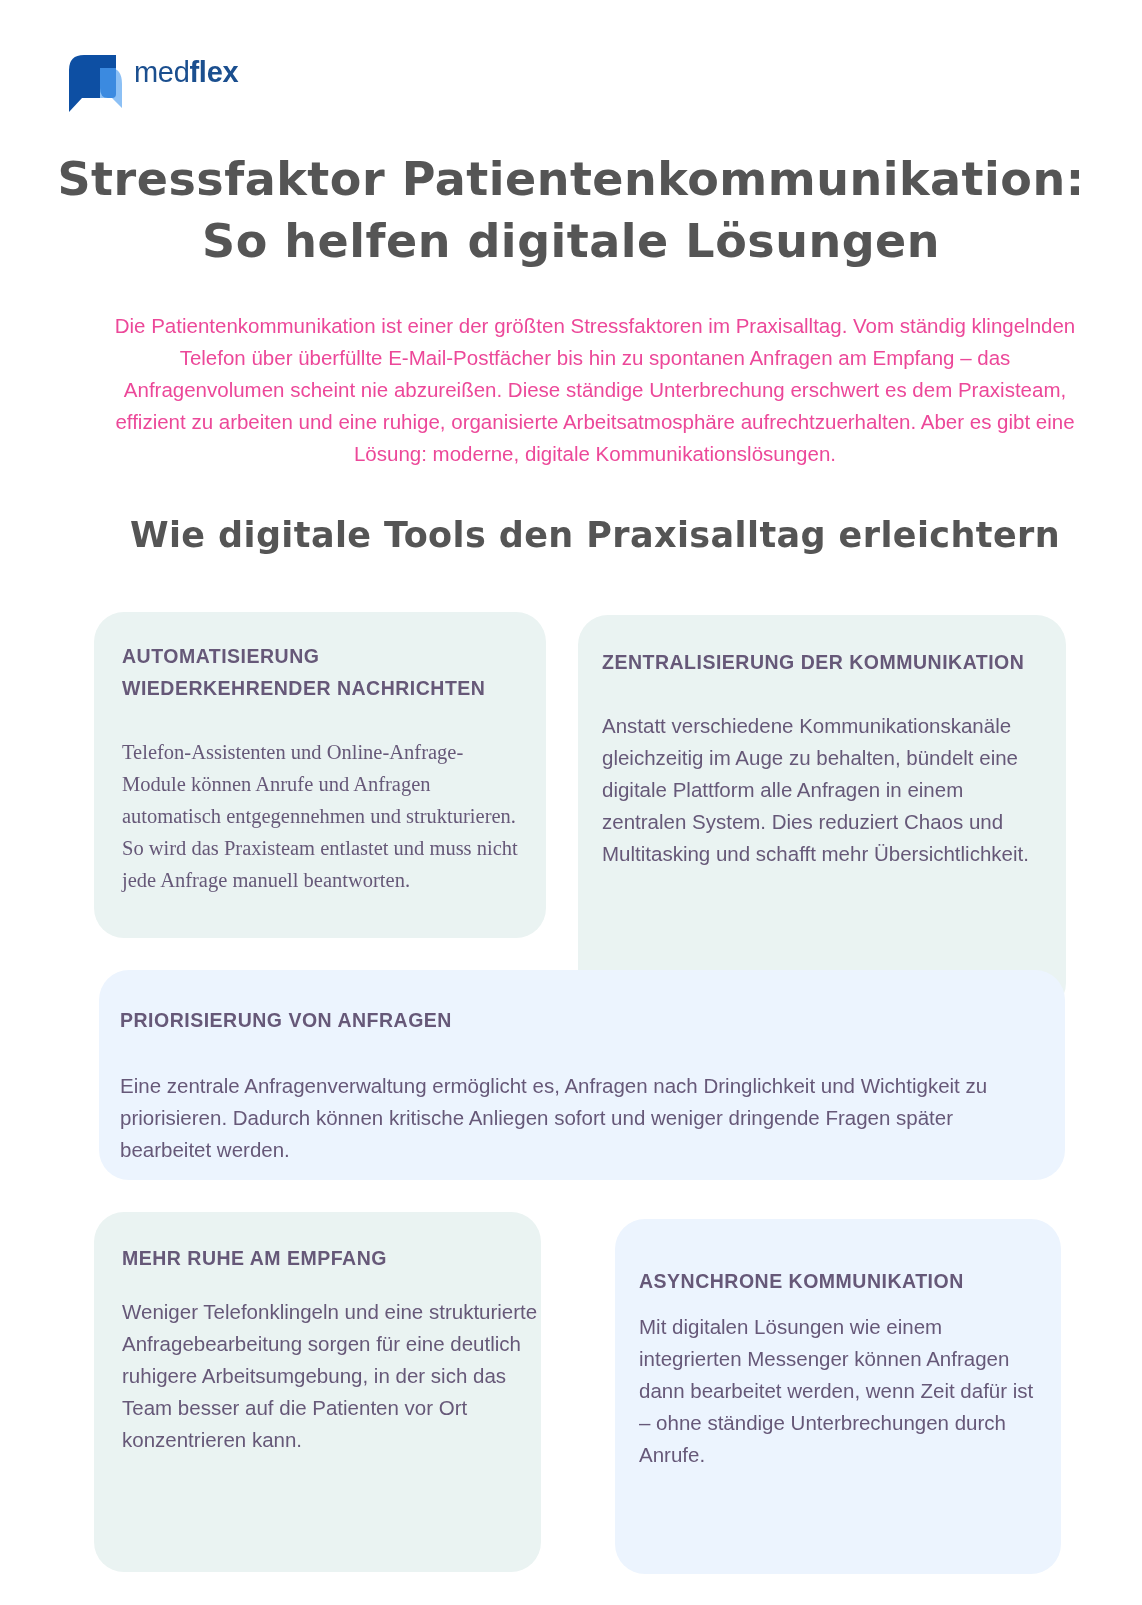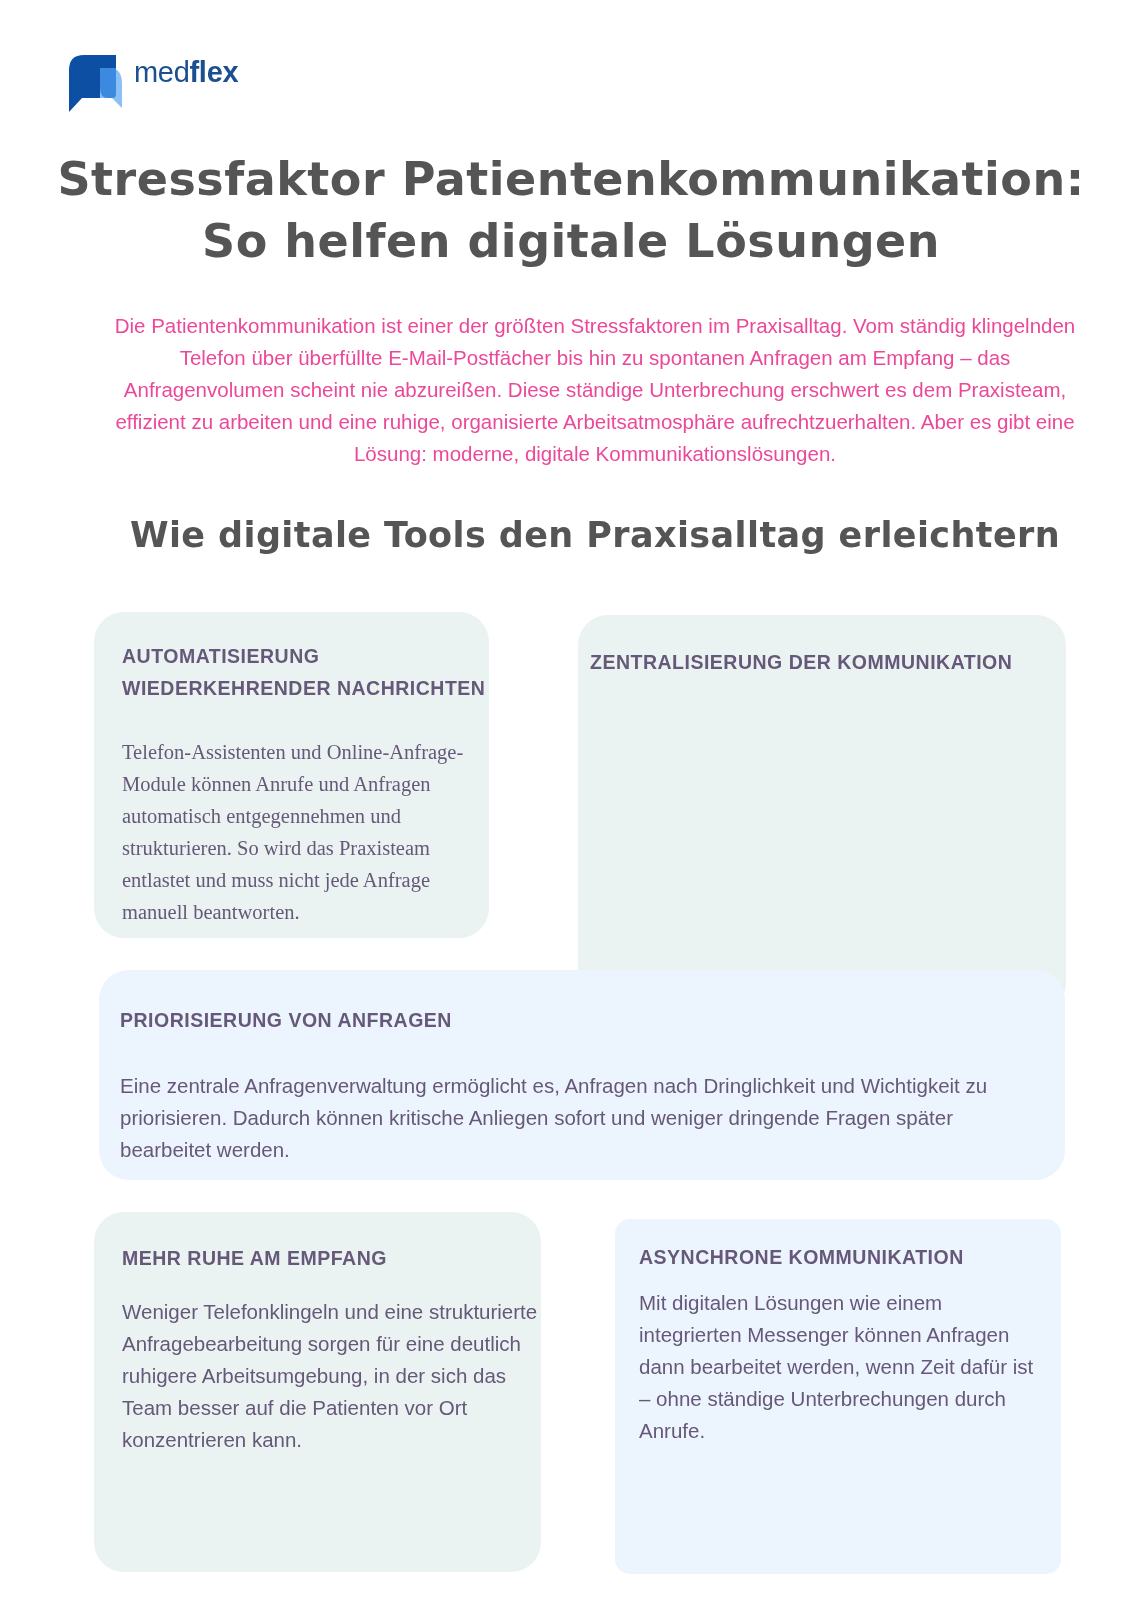--- a/index.html
+++ b/index.html
@@ -35,35 +35,36 @@
 
 <div class="title">
   <div>Stressfaktor Patientenkommunikation:</div>
   <div>So helfen digitale Lösungen</div>
 </div>
 
 <div class="intro">Die Patientenkommunikation ist einer der größten Stressfaktoren im Praxisalltag. Vom ständig klingelnden Telefon über überfüllte E-Mail-Postfächer bis hin zu spontanen Anfragen am Empfang – das Anfragenvolumen scheint nie abzureißen. Diese ständige Unterbrechung erschwert es dem Praxisteam, effizient zu arbeiten und eine ruhige, organisierte Arbeitsatmosphäre aufrechtzuerhalten. Aber es gibt eine Lösung: moderne, digitale Kommunikationslösungen.</div>
 
 <div class="section-h">Wie digitale Tools den Praxisalltag erleichtern</div>
 
-<div class="card green" style="left:94px; top:612px; width:395px; height:326px; padding:28px 24px 0 28px;">
+<div class="card green" style="left:94px; top:612px; width:452px; height:326px; padding:28px 24px 0 28px;">
   <h3 style="width:380px;">AUTOMATISIERUNG WIEDERKEHRENDER NACHRICHTEN</h3>
   <p style="margin-top:32px;font-family:Liberation Serif, serif;">Telefon-Assistenten und Online-Anfrage-Module können Anrufe und Anfragen automatisch entgegennehmen und strukturieren. So wird das Praxisteam entlastet und muss nicht jede Anfrage manuell beantworten.</p>
 </div>
 
-<div class="card green" style="left:578px; top:615px; width:488px; height:398px; padding:31px 24px 0 12px;">
+<div class="card green" style="left:578px; top:615px; width:488px; height:398px; padding:31px 24px 0 24px;">
   <h3>ZENTRALISIERUNG DER KOMMUNIKATION</h3>
+  <p style="margin-top:32px;">Anstatt verschiedene Kommunikationskanäle gleichzeitig im Auge zu behalten, bündelt eine digitale Plattform alle Anfragen in einem zentralen System. Dies reduziert Chaos und Multitasking und schafft mehr Übersichtlichkeit.</p>
 </div>
 
 <div class="card blue" style="left:99px; top:970px; width:966px; height:210px; padding:34px 16px 0 21px;">
   <h3>PRIORISIERUNG VON ANFRAGEN</h3>
   <p style="margin-top:34px;">Eine zentrale Anfragenverwaltung ermöglicht es, Anfragen nach Dringlichkeit und Wichtigkeit zu priorisieren. Dadurch können kritische Anliegen sofort und weniger dringende Fragen später bearbeitet werden.</p>
 </div>
 
 <div class="card green" style="left:94px; top:1212px; width:447px; height:360px; padding:30px 3px 0 28px;">
   <h3>MEHR RUHE AM EMPFANG</h3>
   <p style="margin-top:22px;">Weniger Telefonklingeln und eine strukturierte Anfragebearbeitung sorgen für eine deutlich ruhigere Arbeitsumgebung, in der sich das Team besser auf die Patienten vor Ort konzentrieren kann.</p>
 </div>
 
-<div class="card blue" style="left:615px; top:1219px; width:446px; height:355px; padding:22px 16px 0 24px;border-radius:15px;">
+<div class="card blue" style="left:615px; top:1219px; width:446px; height:355px; padding:46px 16px 0 24px;">
   <h3>ASYNCHRONE KOMMUNIKATION</h3>
   <p style="margin-top:14px;">Mit digitalen Lösungen wie einem integrierten Messenger können Anfragen dann bearbeitet werden, wenn Zeit dafür ist – ohne ständige Unterbrechungen durch Anrufe.</p>
 </div>
 
 </body></html>

